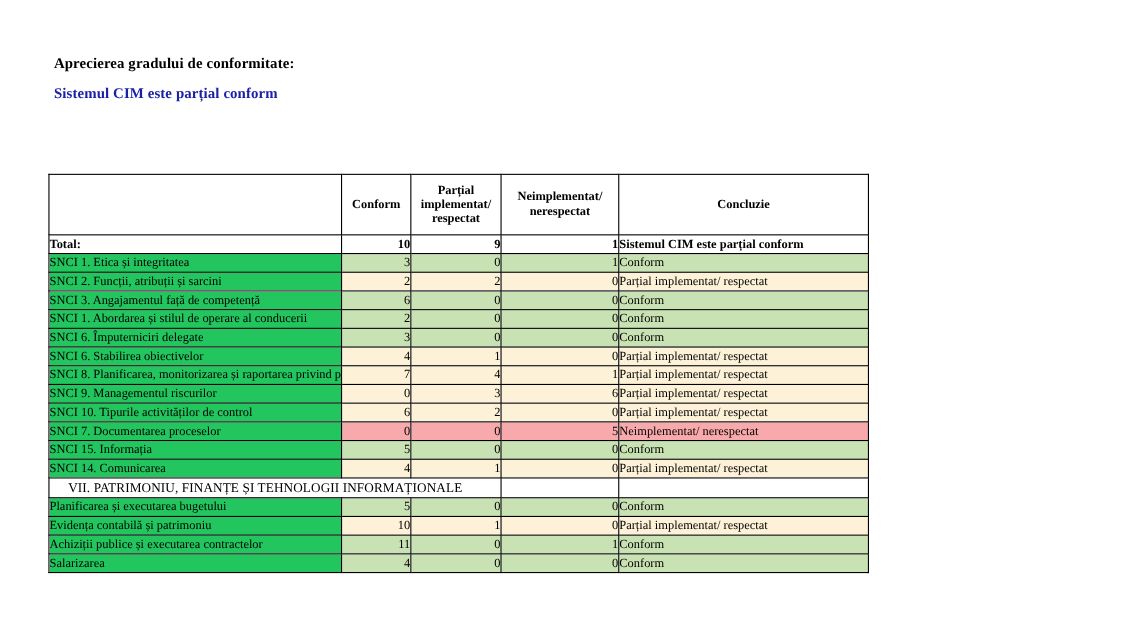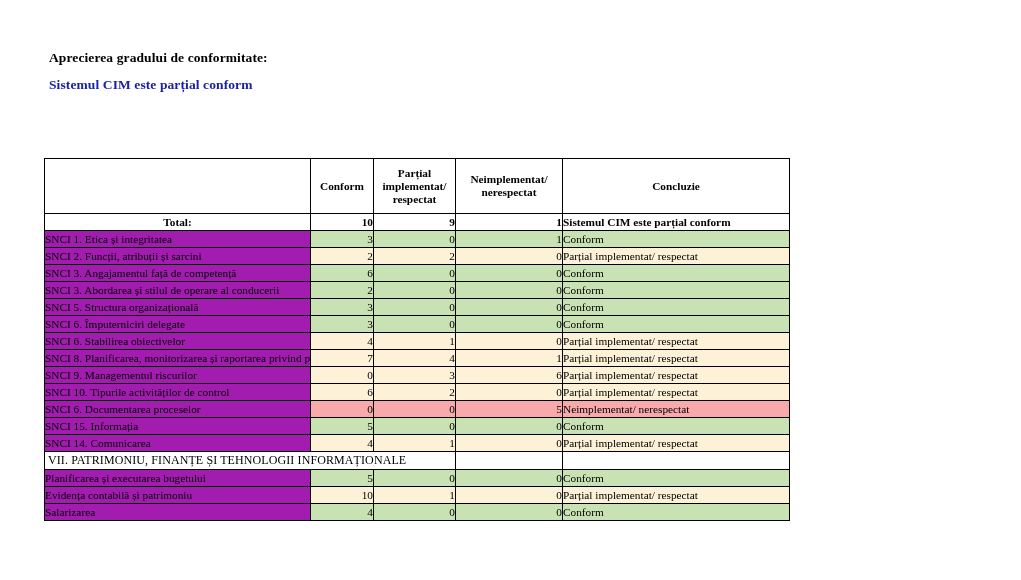--- a/index.html
+++ b/index.html
@@ -93,30 +93,30 @@
   }
   tr.head th.blank { background: #ffffff; }
 
   
   tr.total td {
     height: 17px;
     font-weight: bold;
     background: #ffffff;
     font-size: 11.3px;
   }
-  td.t-label { text-align: center; padding-right: 5px; }
+  td.t-label { text-align: left; padding-right: 5px; }
   td.t-num { text-align: right; padding-right: 6px; }
   td.t-concl { text-align: left; padding-left: 4px; }
 
   
   tr.data td { height: 17px; line-height: 16px; }
   td.lbl {
     text-align: left;
     padding-left: 3px;
-    background: #a21caf;
+    background: #22c55e;
     font-size: 11.3px;
   }
   td.num {
     text-align: right;
     padding-right: 6px;
     font-size: 11.3px;
   }
   td.concl {
     text-align: left;
     padding-left: 4px;
@@ -128,21 +128,21 @@
   .fill-beige  { background: #fdf2d8; }
   .fill-pink   { background: #f8a9ab; }
 
   
   tr.section td {
     height: 18px;
     background: #ffffff;
     font-size: 12px;
     font-weight: normal;
     text-align: left;
-    padding-left: 3px;
+    padding-left: 17px;
     letter-spacing: 0.1px;
   }
 </style>
 </head>
 <body>
 
 <div class="page">
 
   <div class="heading-block">
     <p class="heading-main">Aprecierea gradului de conformitate:</p>
@@ -190,29 +190,22 @@
             <td class="concl fill-beige">Parțial implementat/ respectat</td>
           </tr>
           <tr class="data">
             <td class="lbl">SNCI 3. Angajamentul față de competență</td>
             <td class="num fill-green">6</td>
             <td class="num fill-green">0</td>
             <td class="num fill-green">0</td>
             <td class="concl fill-green">Conform</td>
           </tr>
           <tr class="data">
-            <td class="lbl">SNCI 3. Abordarea și stilul de operare al conducerii</td>
+            <td class="lbl">SNCI 1. Abordarea și stilul de operare al conducerii</td>
             <td class="num fill-green">2</td>
-            <td class="num fill-green">0</td>
-            <td class="num fill-green">0</td>
-            <td class="concl fill-green">Conform</td>
-          </tr>
-          <tr class="data">
-            <td class="lbl">SNCI 5. Structura organizațională</td>
-            <td class="num fill-green">3</td>
             <td class="num fill-green">0</td>
             <td class="num fill-green">0</td>
             <td class="concl fill-green">Conform</td>
           </tr>
           <tr class="data">
             <td class="lbl">SNCI 6. Împuterniciri delegate</td>
             <td class="num fill-green">3</td>
             <td class="num fill-green">0</td>
             <td class="num fill-green">0</td>
             <td class="concl fill-green">Conform</td>
@@ -239,21 +232,21 @@
             <td class="concl fill-beige">Parțial implementat/ respectat</td>
           </tr>
           <tr class="data">
             <td class="lbl">SNCI 10. Tipurile activităților de control</td>
             <td class="num fill-beige">6</td>
             <td class="num fill-beige">2</td>
             <td class="num fill-beige">0</td>
             <td class="concl fill-beige">Parțial implementat/ respectat</td>
           </tr>
           <tr class="data">
-            <td class="lbl">SNCI 6. Documentarea proceselor</td>
+            <td class="lbl">SNCI 7. Documentarea proceselor</td>
             <td class="num fill-pink">0</td>
             <td class="num fill-pink">0</td>
             <td class="num fill-pink">5</td>
             <td class="concl fill-pink">Neimplementat/ nerespectat</td>
           </tr>
           <tr class="data">
             <td class="lbl">SNCI 15. Informația</td>
             <td class="num fill-green">5</td>
             <td class="num fill-green">0</td>
             <td class="num fill-green">0</td>
@@ -279,20 +272,27 @@
             <td class="concl fill-green">Conform</td>
           </tr>
           <tr class="data">
             <td class="lbl">Evidența contabilă și patrimoniu</td>
             <td class="num fill-beige">10</td>
             <td class="num fill-beige">1</td>
             <td class="num fill-beige">0</td>
             <td class="concl fill-beige">Parțial implementat/ respectat</td>
           </tr>
           <tr class="data">
+            <td class="lbl">Achiziții publice și executarea contractelor</td>
+            <td class="num fill-green">11</td>
+            <td class="num fill-green">0</td>
+            <td class="num fill-green">1</td>
+            <td class="concl fill-green">Conform</td>
+          </tr>
+          <tr class="data">
             <td class="lbl">Salarizarea</td>
             <td class="num fill-green">4</td>
             <td class="num fill-green">0</td>
             <td class="num fill-green">0</td>
             <td class="concl fill-green">Conform</td>
           </tr>
         </tbody>
     </table>
   </div>
 

